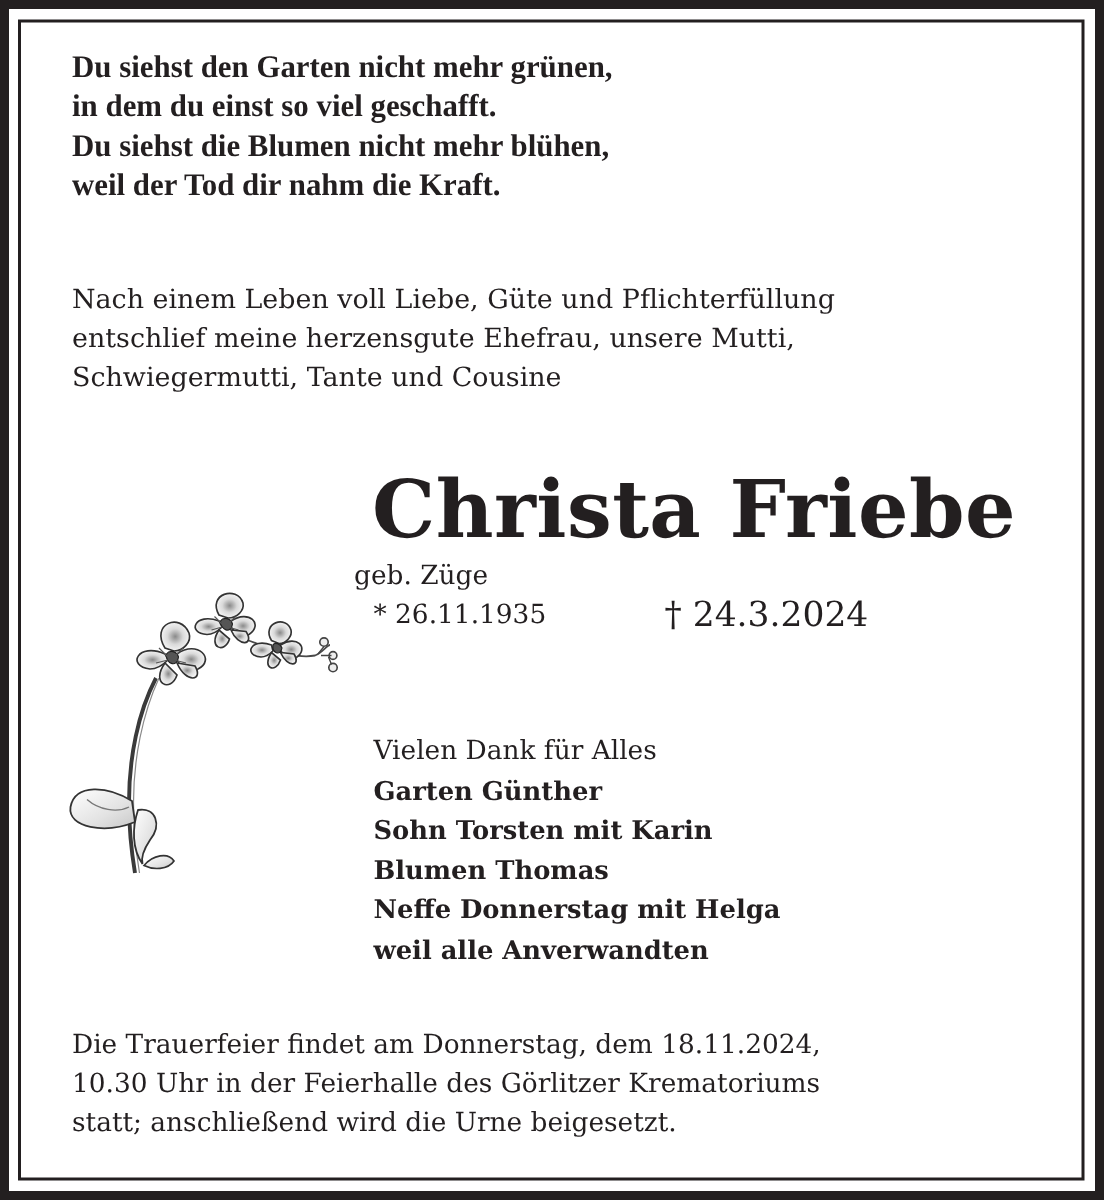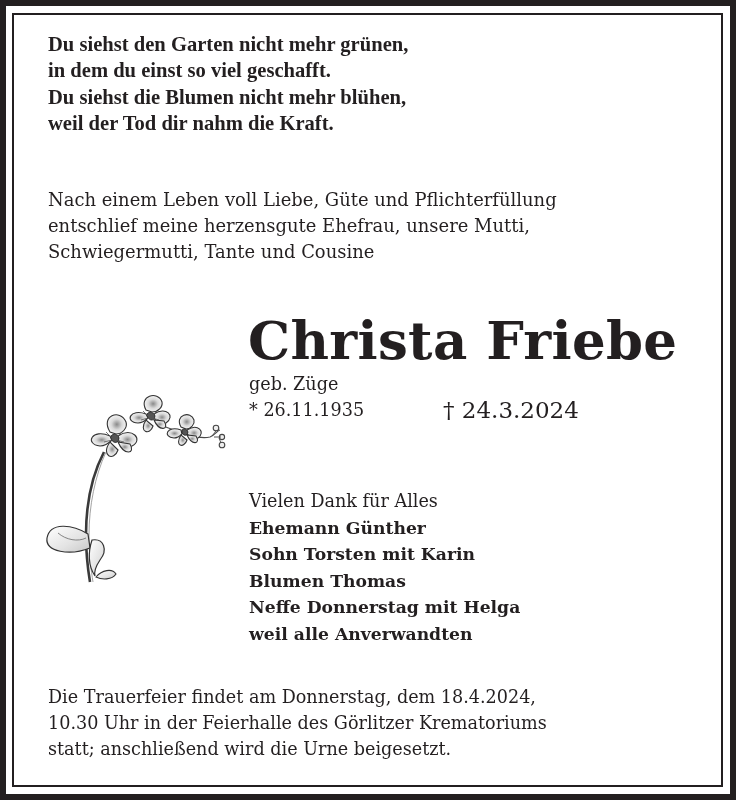--- a/index.html
+++ b/index.html
@@ -25,21 +25,21 @@
     color: #231f20; white-space: nowrap;
     transform: scaleX(1.02); transform-origin: left top;
   }
   .intro div { white-space: nowrap; }
   .name {
     position: absolute; left: 248px; top: 312px;
     font-family: "DejaVu Serif", serif; font-weight: bold; font-size: 53px;
     line-height: 56px; color: #231f20; white-space: nowrap; letter-spacing: 0.3px;
   }
   .born-name {
-    position: absolute; left: 249px; top: 371px;
+    position: absolute; left: 236px; top: 371px;
     font-family: "DejaVu Serif", serif; font-size: 17.6px; line-height: 26px;
     color: #231f20; white-space: nowrap;
   }
   .date-birth {
     position: absolute; left: 249px; top: 397px;
     font-family: "DejaVu Serif", serif; font-size: 17.6px; line-height: 26px;
     color: #231f20; white-space: nowrap;
   }
   .date-death {
     position: absolute; left: 443px; top: 397px;
@@ -139,24 +139,24 @@
   </g>
 
   <path d="M88 534 C 72 524, 50 522, 47 538 C 45 552, 70 556, 90 548 Z" fill="url(#leafShade)" stroke="#333" stroke-width="1.2"></path>
   <path d="M58 533 C 66 540, 78 542, 86 538" fill="none" stroke="#777" stroke-width="0.9"></path>
   <path d="M92 540 C 104 538, 108 550, 100 560 C 96 566, 94 572, 95 576 C 88 566, 88 552, 92 540 Z" fill="url(#leafShade)" stroke="#333" stroke-width="1.2"></path>
   <path d="M96 577 C 102 570, 112 568, 116 574 C 112 580, 102 580, 96 577 Z" fill="url(#leafShade)" stroke="#333" stroke-width="1.1"></path>
 </svg>
 
 <div class="thanks">
   <div>Vielen Dank für Alles</div>
-  <div class="bold">Ehemann Günther</div>
+  <div class="bold">Garten Günther</div>
   <div class="bold">Sohn Torsten mit Karin</div>
   <div class="bold">Blumen Thomas</div>
   <div class="bold">Neffe Donnerstag mit Helga</div>
   <div class="bold">weil alle Anverwandten</div>
 </div>
 
 <div class="service">
-  <div>Die Trauerfeier findet am Donnerstag, dem 18.4.2024,</div>
+  <div>Die Trauerfeier findet am Donnerstag, dem 18.11.2024,</div>
   <div>10.30 Uhr in der Feierhalle des Görlitzer Krematoriums</div>
   <div>statt; anschließend wird die Urne beigesetzt.</div>
 </div>
 
 </body></html>

